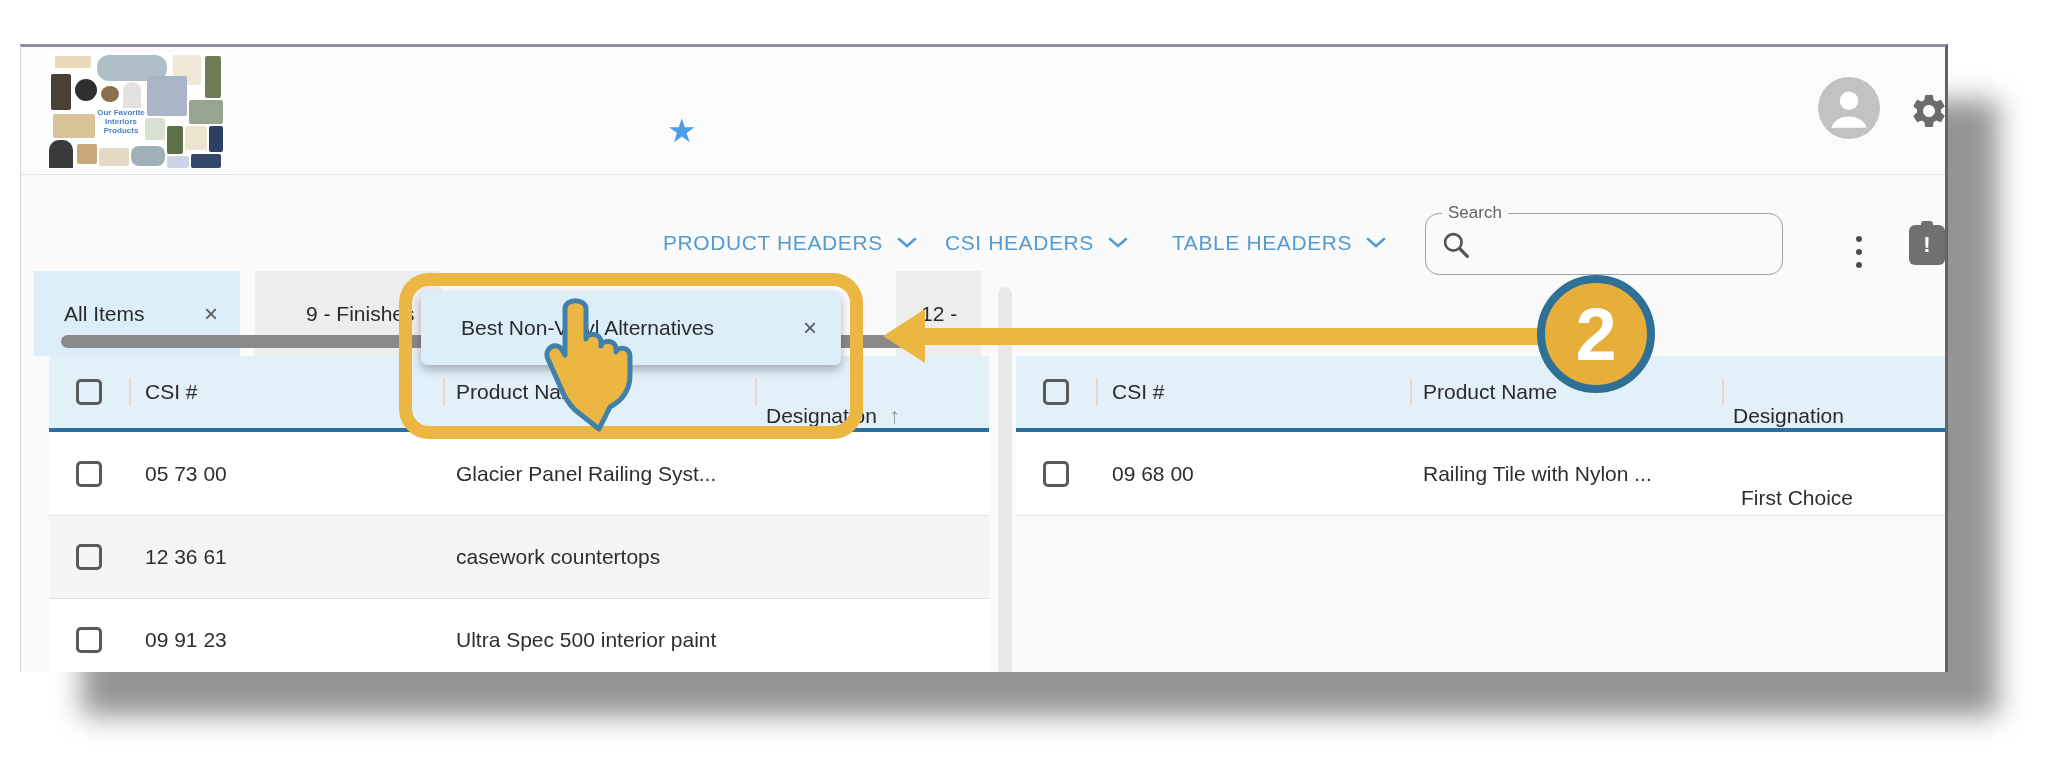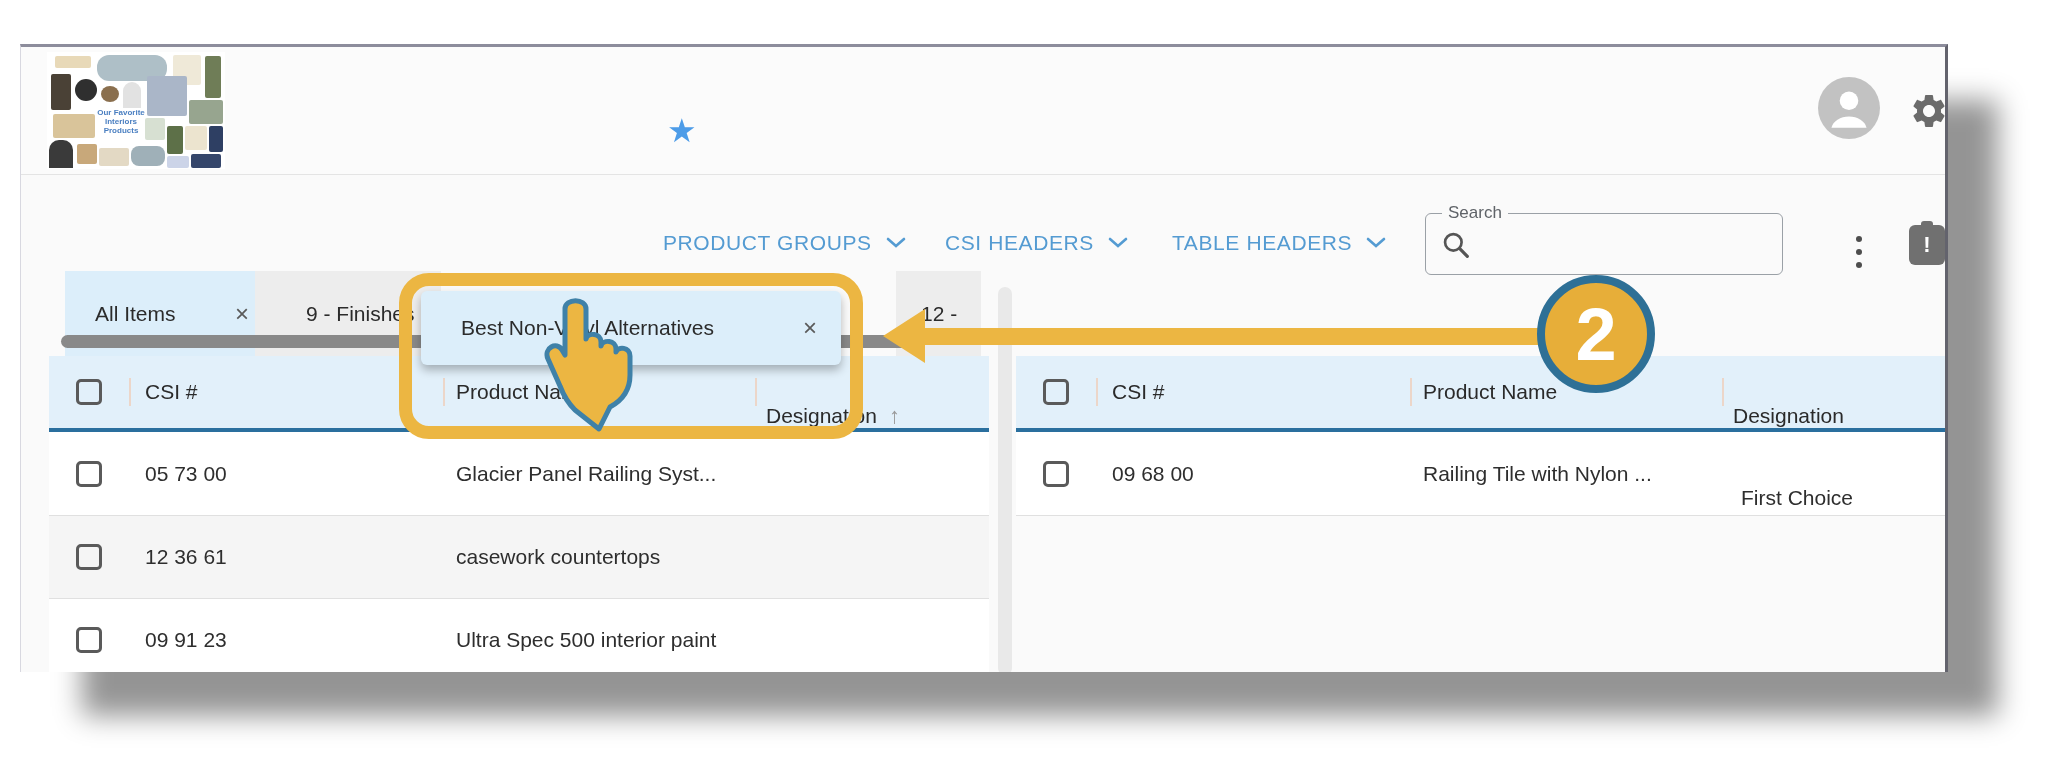--- a/index.html
+++ b/index.html
@@ -17,32 +17,32 @@
   .logo { position:absolute; left:26px; top:5px; width:178px; height:117px; background:#ffffff; overflow:hidden; }
   .logo .blk { position:absolute; border-radius:2px; }
   .logo-caption { position:absolute; left:50px; top:56px; width:48px; font-size:8px; line-height:9px; color:#4a7fc1; text-align:center; font-weight:bold; }
   .page-title { position:absolute; left:224px; top:64px; font-size:34px; color:#1e1e1e; letter-spacing:0.3px; }
   .star { position:absolute; left:646px; top:64px; font-size:33px; color:#4d9ce8; }
   .avatar { position:absolute; left:1797px; top:30px; width:62px; height:62px; }
   .gear { position:absolute; left:1888px; top:44px; width:40px; height:40px; }
 
   
   .menu { position:absolute; top:182px; height:28px; display:flex; align-items:center; gap:14px; color:#549bd2; font-size:21px; letter-spacing:0.6px; cursor:pointer; }
-  .search-box { position:absolute; left:1404px; top:166px; width:358px; height:62px; border:1px solid #9aa0a6; border-radius:6px; background:#fafafa; }
+  .search-box { position:absolute; left:1404px; top:166px; width:358px; height:62px; border:1px solid #9aa0a6; border-radius:14px; background:#fafafa; }
   .search-label { position:absolute; left:16px; top:-11px; background:#fafafa; padding:0 6px; font-size:17px; color:#5f6368; }
   .search-box svg { position:absolute; left:14px; top:15px; }
   .search-input { position:absolute; left:52px; top:6px; width:290px; height:46px; border:none; outline:none; background:transparent; font-size:20px; color:#333; }
   .kebab { position:absolute; left:1820px; top:178px; width:36px; height:54px; display:flex; flex-direction:column; align-items:center; justify-content:center; gap:7px; cursor:pointer; }
   .kebab i { width:6px; height:6px; border-radius:50%; background:#4d4d4d; }
   .alert-btn { position:absolute; left:1888px; top:178px; width:36px; height:40px; background:#707070; border-radius:6px; color:#ffffff; font-weight:bold; font-size:22px; display:flex; align-items:center; justify-content:center; cursor:pointer; }
   .alert-btn:before { content:""; position:absolute; top:-4px; left:12px; width:12px; height:8px; background:#707070; border-radius:3px; }
 
   
   .tab { position:absolute; top:224px; height:85px; display:flex; align-items:center; font-size:21px; color:#2b2b2b; cursor:pointer; }
-  .tab-all { left:44px; width:206px; background:#dceefa; padding:0 22px 0 30px; justify-content:space-between; }
+  .tab-all { left:13px; width:206px; background:#dceefa; padding:0 22px 0 30px; justify-content:space-between; }
   .tab-fin { left:234px; width:186px; background:#ededed; padding-left:51px; }
   .tab-12  { left:875px; width:85px; background:#ededed; padding-left:25px; }
   .tab .x { color:#5a5a5a; font-size:24px; }
   .hscroll { position:absolute; left:40px; top:288px; width:850px; height:13px; border-radius:7px; background:#898989; z-index:3; }
 
   
   .pane-header { position:absolute; top:309px; height:76px; background:#e2f0fa; border-bottom:4px solid #2a6f9e; z-index:1; }
   .pane-header.left  { left:28px;  width:940px; }
   .pane-header.right { left:995px; width:931px; }
   .row { position:absolute; height:83px; background:#ffffff; z-index:1; }
@@ -110,21 +110,21 @@
       </svg>
     </div>
     <div class="gear">
       <svg width="40" height="40" viewBox="0 0 24 24" fill="#6b6b6b">
         <path d="M19.14,12.94c.04-.3.06-.61.06-.94s-.02-.64-.07-.94l2.03-1.58c.18-.14.23-.41.12-.61l-1.92-3.32c-.12-.22-.37-.29-.59-.22l-2.39.96c-.5-.38-1.03-.7-1.62-.94l-.36-2.54c-.04-.24-.24-.41-.48-.41h-3.84c-.24,0-.43.17-.47.41l-.36,2.54c-.59.24-1.13.57-1.62.94l-2.39-.96c-.22-.08-.47,0-.59.22L2.74,8.87c-.12.21-.08.47.12.61l2.03,1.58c-.05.3-.09.63-.09.94s.02.64.07.94l-2.03,1.58c-.18.14-.23.41-.12.61l1.92,3.32c.12.22.37.29.59.22l2.39-.96c.5.38,1.03.7,1.62.94l.36,2.54c.05.24.24.41.48.41h3.84c.24,0,.44-.17.47-.41l.36-2.54c.59-.24,1.13-.56,1.62-.94l2.39.96c.22.08.47,0,.59-.22l1.92-3.32c.12-.22.07-.47-.12-.61l-2.01-1.58zM12,15.6c-1.98,0-3.6-1.62-3.6-3.6s1.62-3.6,3.6-3.6,3.6,1.62,3.6,3.6-1.62,3.6-3.6,3.6z"></path>
       </svg>
     </div>
   </div>
 
   <div class="menu" style="left:642px">
-    <span>PRODUCT GROUPS</span>
+    <span>PRODUCT HEADERS</span>
     <svg width="20" height="12" viewBox="0 0 20 12">
         <path d="M2 2 L10 9 L18 2" fill="none" stroke="#549bd2" stroke-width="2.6" stroke-linecap="round"></path>
       </svg>
   </div>
   <div class="menu" style="left:924px">
     <span>CSI HEADERS</span>
     <svg width="20" height="12" viewBox="0 0 20 12">
         <path d="M2 2 L10 9 L18 2" fill="none" stroke="#549bd2" stroke-width="2.6" stroke-linecap="round"></path>
       </svg>
   </div>

